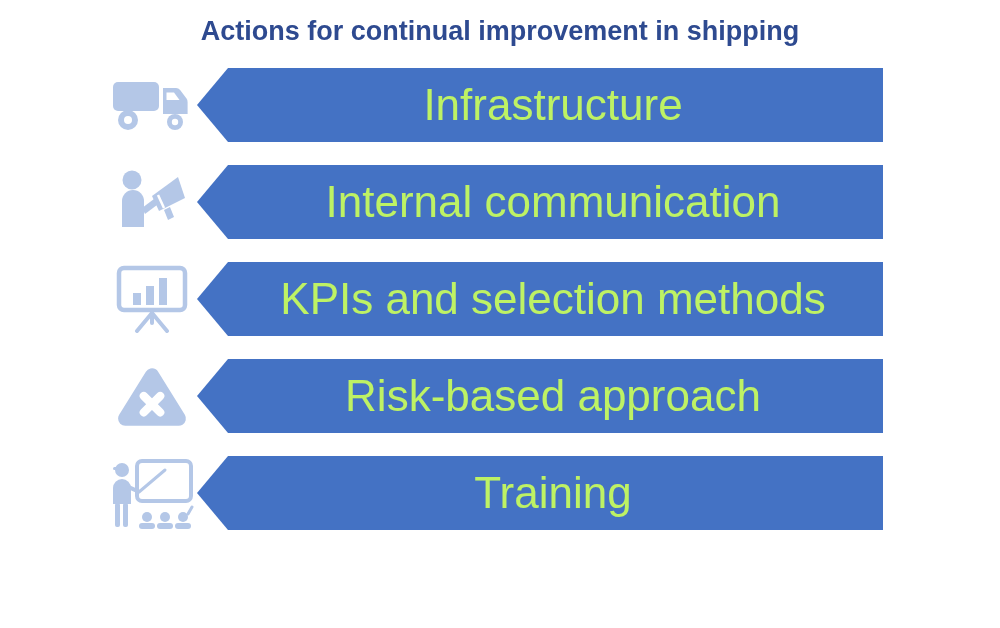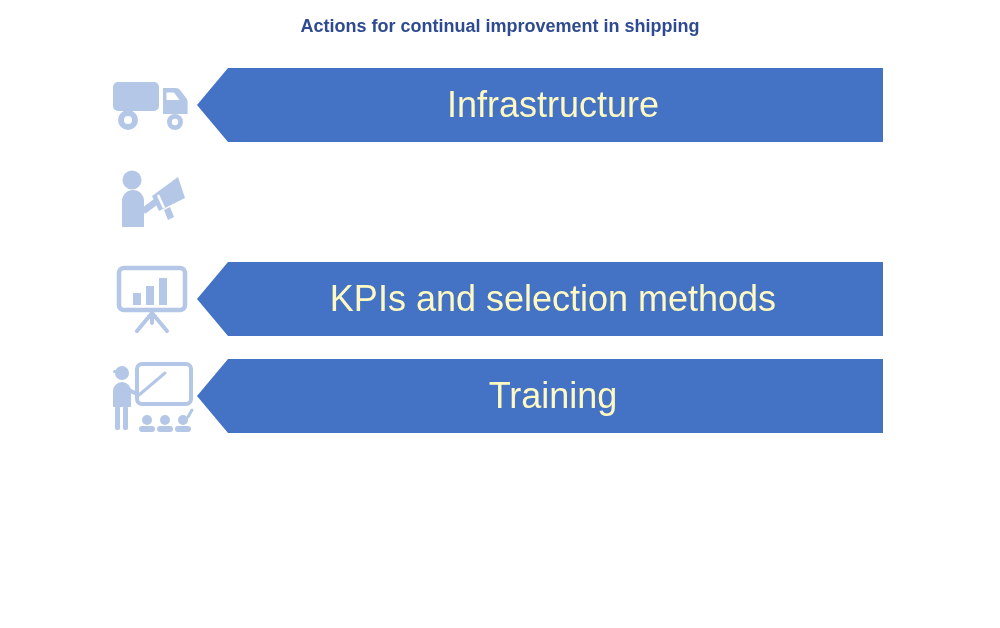--- a/index.html
+++ b/index.html
@@ -12,21 +12,21 @@
   .canvas {
     position: relative;
     width: 1000px; height: 628px;
     background: #ffffff;
   }
   .title {
     position: absolute;
     top: 16px; left: 0;
     width: 1000px;
     text-align: center;
-    font-size: 18px;
+    font-size: 27px;
     font-weight: 700;
     color: #2e4a90;
     letter-spacing: 0px;
   }
   .rows {
     position: absolute;
     top: 68px; left: 0;
     width: 1000px;
   }
   .row {
@@ -50,22 +50,22 @@
     background: #4472c4;
     -webkit-clip-path: polygon(0 50%, 31px 0, 100% 0, 100% 100%, 31px 100%);
     clip-path: polygon(0 50%, 31px 0, 100% 0, 100% 100%, 31px 100%);
     display: flex;
     align-items: center;
     justify-content: center;
     padding-left: 26px;
     box-sizing: border-box;
   }
   .arrow-label {
-    color: #fef9c3;
-    font-size: 36px;
+    color: #bef264;
+    font-size: 44px;
     font-weight: 400;
     white-space: nowrap;
   }
   .ic { display: block; }
 </style>
 </head>
 <body>
 
 <div class="canvas">
 
@@ -94,20 +94,23 @@
       <div class="icon-slot">
         <svg class="ic" width="68" height="70" viewBox="0 0 66 70" fill="#B4C7E7">
           <circle cx="13" cy="13" r="9.5"></circle>
           <path d="M3,34 a11,11 0 0 1 11,-11 a11,11 0 0 1 11,11 v26 h-22 z"></path>
           <polygon points="23,41 39,29 42,35 26,47"></polygon>
           <polygon points="33,29 59,10 66,31 40,44"></polygon>
           <line x1="39" y1="28" x2="45" y2="41" stroke="#ffffff" stroke-width="2.5"></line>
           <polygon points="45,43 51,40 55,50 49,53"></polygon>
         </svg>
       </div>
+      <div class="arrow">
+        <span class="arrow-label">Internal communication</span>
+      </div>
     </div>
 
 
     <div class="row">
       <div class="icon-slot">
         <svg class="ic" width="76" height="68" viewBox="0 0 74 68">
           <rect x="4" y="3" width="66" height="42" rx="5" fill="none" stroke="#B4C7E7" stroke-width="4.5"></rect>
           <g fill="#B4C7E7">
             <rect x="18" y="28" width="8" height="12"></rect>
             <rect x="31" y="21" width="8" height="19"></rect>
@@ -118,20 +121,31 @@
             <line x1="37" y1="48" x2="22" y2="66"></line>
             <line x1="37" y1="48" x2="52" y2="66"></line>
           </g>
         </svg>
       </div>
       <div class="arrow">
         <span class="arrow-label">KPIs and selection methods</span>
       </div>
     </div>
 
+    <div class="row">
+      <div class="icon-slot">
+        <svg class="ic" width="74" height="66" viewBox="0 0 72 64">
+          <polygon points="36,12 62,54 10,54" fill="#B4C7E7" stroke="#B4C7E7" stroke-width="14" stroke-linejoin="round"></polygon>
+          <path d="M28,32 L44,48 M44,32 L28,48" stroke="#ffffff" stroke-width="8" stroke-linecap="round" fill="none"></path>
+        </svg>
+      </div>
+      <div class="arrow">
+        <span class="arrow-label">Risk-based approach</span>
+      </div>
+    </div>
 
     <div class="row">
       <div class="icon-slot">
         <svg class="ic" width="88" height="72" viewBox="0 0 86 72">
           <rect x="28" y="4" width="54" height="40" rx="5" fill="none" stroke="#B4C7E7" stroke-width="4"></rect>
           <line x1="30" y1="35" x2="56" y2="13" stroke="#B4C7E7" stroke-width="3" stroke-linecap="round"></line>
           <g fill="#B4C7E7">
             <circle cx="13" cy="13" r="7"></circle>
             <rect x="4" y="10" width="12" height="3" rx="1.5"></rect>
             <path d="M4,31 a9,9 0 0 1 18,0 v16 h-18 z"></path>

